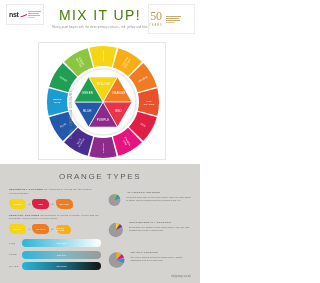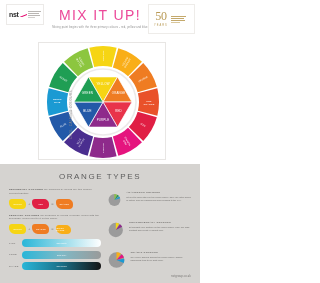--- a/index.html
+++ b/index.html
@@ -33,33 +33,33 @@
   .logo-sub i {
     display: block; height: 1.1px; background: #b9b6b3;
     width: 13px; font-style: normal;
   }
   .logo-sub i:nth-child(2) { width: 11px; }
   .logo-sub i:nth-child(3) { width: 12px; }
   .logo-sub i:nth-child(4) { width: 7px; background: #d2cfcc; }
 
   .title-wrap { position: absolute; left: 50px; top: 8px; width: 100px; text-align: center; }
   .title {
-    font-size: 14px; letter-spacing: 1.4px; color: #ec4899;
+    font-size: 14px; letter-spacing: 1.4px; color: #4d7c0f;
     font-weight: 300; line-height: 1;
   }
   .subtitle {
     margin-top: 4px; font-size: 2.6px; color: #8d8d8d;
     letter-spacing: 0.18px; line-height: 1.55;
   }
 
   .badge {
     position: absolute; right: 5px; top: 4px;
     width: 47px; height: 30px; background: #fff;
     border: 0.5px solid #eeece9;
-    display: flex; align-items: center; padding-left: 5px; gap: 3px;
+    display: flex; align-items: center; gap: 3px;
   }
   .badge-50 { display: flex; flex-direction: column; align-items: center; }
   .badge-num {
     font-size: 12px; color: #b99a55; line-height: 0.92;
     font-family: "Liberation Serif", serif; letter-spacing: -0.4px;
   }
   .badge-years {
     font-size: 2.6px; color: #b99a55; letter-spacing: 1px; margin-top: 1px;
   }
   .badge-txt { display: flex; flex-direction: column; gap: 1.1px; padding-top: 1px; }

